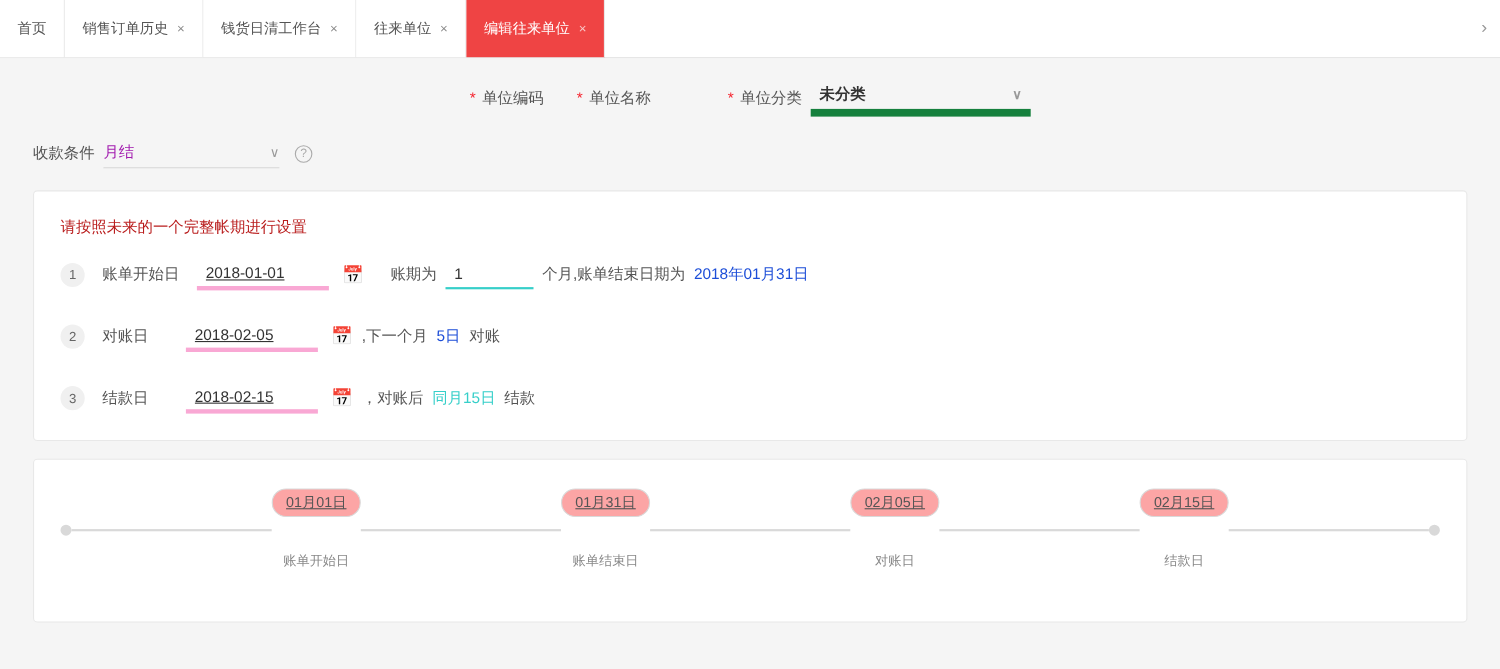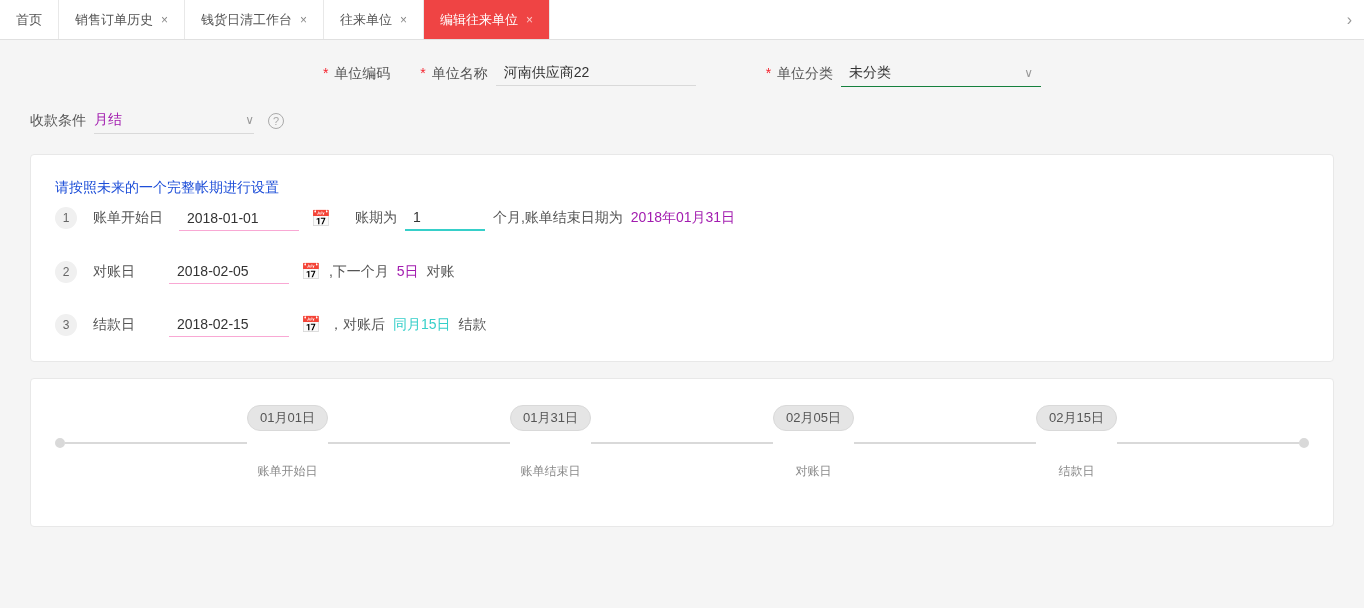--- a/index.html
+++ b/index.html
@@ -4,21 +4,21 @@
   <style>
     * { box-sizing: border-box; margin: 0; padding: 0; }
     body { font-family: "Microsoft YaHei", "PingFang SC", sans-serif; font-size: 14px; color: #333; background: #f5f5f5; }
 
     
     .tabs-bar {
       display: flex;
       align-items: center;
       background: #fff;
       border-bottom: 1px solid #e0e0e0;
-      height: 40px;
+      height: 53px;
       padding: 0 0;
     }
     .tab {
       display: flex;
       align-items: center;
       padding: 0 16px;
       height: 100%;
       font-size: 13px;
       color: #555;
       cursor: pointer;
@@ -163,22 +163,22 @@
     
     .card {
       background: #fff;
       border: 1px solid #e8e8e8;
       border-radius: 4px;
       padding: 24px 24px;
       margin-bottom: 16px;
     }
     .card-title {
       font-size: 14px;
-      color: #1d4ed8;
-      margin-bottom: 8px;
+      color: #b91c1c;
+      margin-bottom: 20px;
     }
 
     
     .numbered-row {
       display: flex;
       align-items: center;
       margin-bottom: 28px;
       gap: 16px;
     }
     .row-number {
@@ -198,39 +198,40 @@
       white-space: nowrap;
       min-width: 60px;
     }
     .row-input-wrapper {
       display: flex;
       align-items: center;
       gap: 8px;
     }
     .date-input {
       border: none;
-      border-bottom: 1px solid #f9a8d4;
+      border-bottom: 4px solid #f9a8d4;
       padding: 4px 8px;
       font-size: 14px;
       outline: none;
       background: transparent;
       width: 120px;
       color: #333;
+      text-decoration: underline;
     }
     .period-input {
       border: none;
       border-bottom: 2px solid #36cfc9;
       padding: 4px 8px;
       font-size: 14px;
       outline: none;
       background: transparent;
       width: 80px;
       color: #333;
     }
-    .text-orange { color: #a21caf; }
+    .text-orange { color: #1d4ed8; }
     .text-teal { color: #36cfc9; }
     .text-gray { color: #555; }
 
     
     .preview-section {
       padding: 16px 24px;
       background: #fff;
       border: 1px solid #e8e8e8;
       border-radius: 4px;
     }
@@ -259,28 +260,29 @@
       flex-shrink: 0;
     }
     .timeline-point {
       display: flex;
       flex-direction: column;
       align-items: center;
       position: relative;
       z-index: 1;
     }
     .timeline-pill {
-      background: #e5e5e5;
+      background: #fca5a5;
       border: 1px solid #d9d9d9;
       border-radius: 20px;
       padding: 3px 12px;
       font-size: 13px;
       color: #555;
       white-space: nowrap;
       margin-bottom: 4px;
+      text-decoration: underline;
     }
     .timeline-sub {
       font-size: 12px;
       color: #888;
       margin-top: 28px;
       white-space: nowrap;
     }
     .timeline-spacer {
       flex: 1;
       height: 2px;
@@ -322,28 +324,27 @@
       <span class="form-label">
         <span class="required-star">*</span>
         <span>单位编码</span>
       </span>
     </div>
     <div class="form-group">
       <span class="form-label">
         <span class="required-star">*</span>
         <span>单位名称</span>
       </span>
-      <input class="form-input wide" type="text" value="河南供应商22" style="">
     </div>
     <div class="form-group" style="margin-left:40px;">
       <span class="form-label">
         <span class="required-star">*</span>
         <span>单位分类</span>
       </span>
-      <div class="form-select-wrapper" style="min-width:200px; border:none; border-bottom:1px solid #15803d;">
+      <div class="form-select-wrapper" style="min-width:200px; border:none; border-bottom:7px solid #15803d;font-weight:bold;">
         <span class="dropdown-text">未分类</span>
         <span class="chevron-icon">∨</span>
       </div>
     </div>
   </div>
 
   <div class="form-row" style="margin-bottom:20px;">
     <div class="form-group">
       <span class="form-label">收款条件</span>
       <div class="dropdown-wrapper" style="min-width:160px;">

